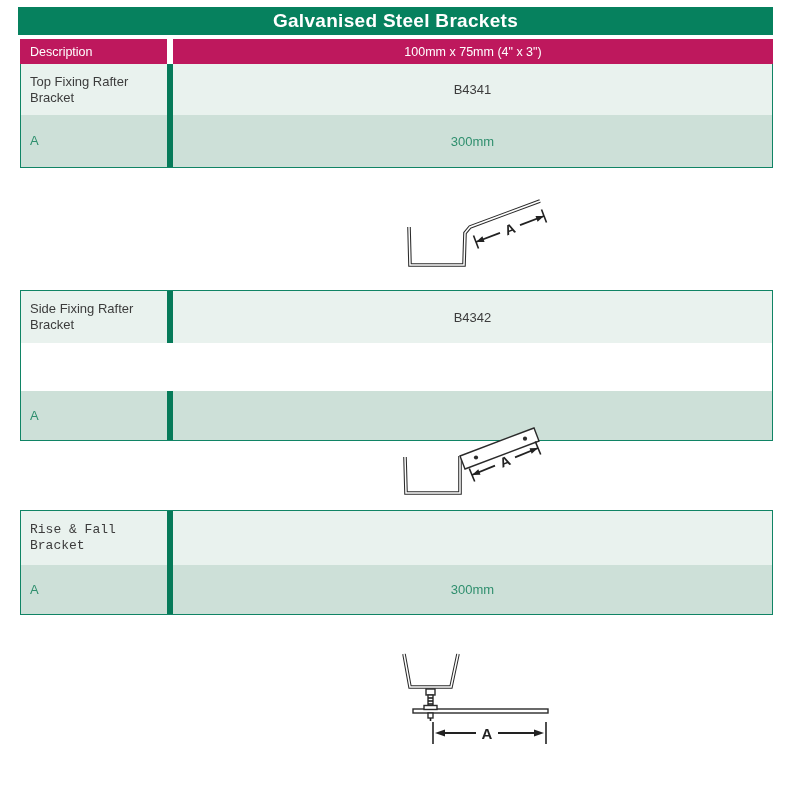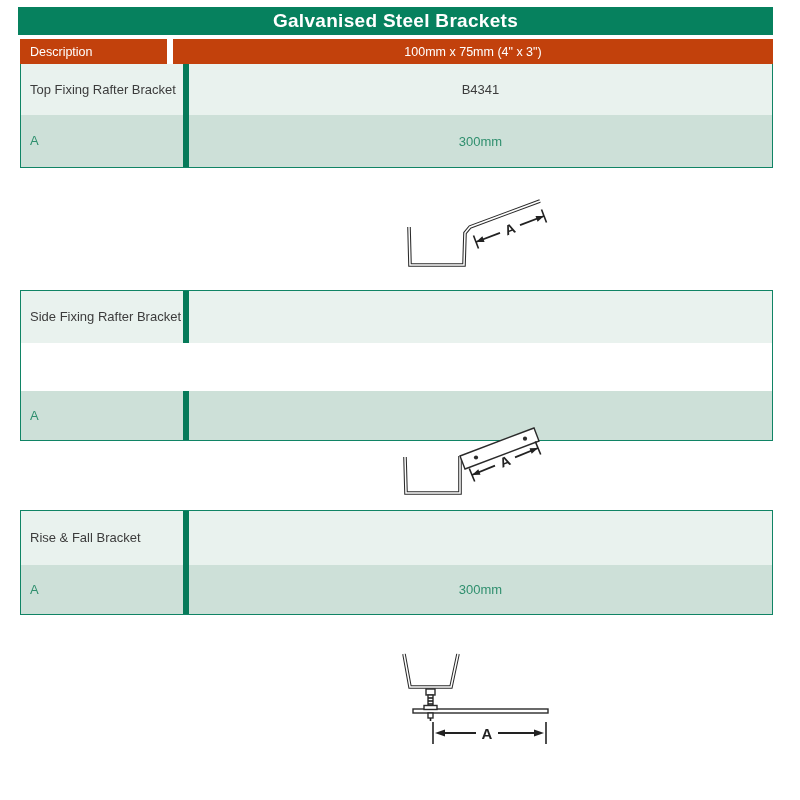--- a/index.html
+++ b/index.html
@@ -11,37 +11,37 @@
     position:absolute; left:18px; top:7px; width:755px; height:28px;
     background:#06815e; display:flex; align-items:center; justify-content:center;
   }
   .title-bar .title-text {
     color:#ffffff; font-weight:bold; font-size:19px; letter-spacing:0.3px;text-align:center;
   }
   .header-row {
     position:absolute; left:20px; top:39px; width:753px; height:25px; display:flex;
   }
   .hcell {
-    background:#c2410c; color:#ffffff; font-size:12.5px;
+    background:#be185d; color:#ffffff; font-size:12.5px;
     display:flex; align-items:center; box-sizing:border-box;
   }
   .hcell.c1 { width:147px; padding-left:10px; }
   .hgap { width:6px; background:#ffffff; }
   .hcell.c2 { flex:1; justify-content:center; }
 
   .block {
     position:absolute; left:20px; width:753px; box-sizing:border-box;
     border:1px solid #108465; display:flex; flex-direction:column;
   }
   .block.no-top { border-top:none; }
   .prow { display:flex; width:100%; }
   .prow.light { background:#e9f2ee; }
   .prow.mid   { background:#cde0d8; }
   .cell1 {
-    width:162px; padding-left:9px; box-sizing:border-box;
+    width:146px; padding-left:9px; box-sizing:border-box;
     display:flex; flex-direction:column; justify-content:center;
     font-size:13px; color:#3c3c3c; line-height:16px;
   }
   .vdiv { width:6px; background:#067a59; }
   .cell2 {
     flex:1; display:flex; align-items:center; justify-content:center;
     font-size:13px; color:#3c3c3c;border-radius:8px;
   }
   .greentext { color:#2f8f6e; }
 
@@ -100,20 +100,21 @@
     <polygon class="arrow" points="214,36 207.6,41.7 205.5,36.1"></polygon>
     <text x="180" y="49" font-size="14" text-anchor="middle" dominant-baseline="central" transform="rotate(-21 180 49)">A</text>
   </svg>
 
   <div class="block" style="top:290px;gap:48px;">
     <div class="prow light" style="height:52px;">
       <div class="cell1">
         <div>Side Fixing Rafter Bracket</div>
       </div>
       <div class="vdiv"></div>
+      <div class="cell2">B4342</div>
     </div>
     <div class="prow mid" style="height:49px;">
       <div class="cell1 greentext">
         <div>A</div>
       </div>
       <div class="vdiv"></div>
     </div>
   </div>
 
   <svg class="diagram" style="left:330px; top:400px;" width="280" height="110" viewBox="0 0 280 110">
@@ -125,21 +126,21 @@
     <line class="tick" x1="139.3" y1="68.5" x2="144.7" y2="81.5"></line>
     <line class="tick" x1="205.3" y1="41.5" x2="210.7" y2="54.5"></line>
     <line class="dimline" x1="142" y1="75" x2="165" y2="65.6"></line>
     <line class="dimline" x1="185" y1="57.4" x2="208" y2="48"></line>
     <polygon class="arrow" points="142,75 150.5,74.8 148.3,69.2"></polygon>
     <polygon class="arrow" points="208,48 201.7,53.8 199.5,48.2"></polygon>
     <text x="175" y="61.5" font-size="14" text-anchor="middle" dominant-baseline="central" transform="rotate(-22 175 61.5)">A</text>
   </svg>
 
   <div class="block" style="top:510px;">
-    <div class="prow light" style="height:54px;">
+    <div class="prow light" style="height:54px;font-family:Liberation Mono, monospace;">
       <div class="cell1">
         <div>Rise &amp; Fall Bracket</div>
       </div>
       <div class="vdiv"></div>
     </div>
     <div class="prow mid" style="height:49px;">
       <div class="cell1 greentext">
         <div>A</div>
       </div>
       <div class="vdiv"></div>

